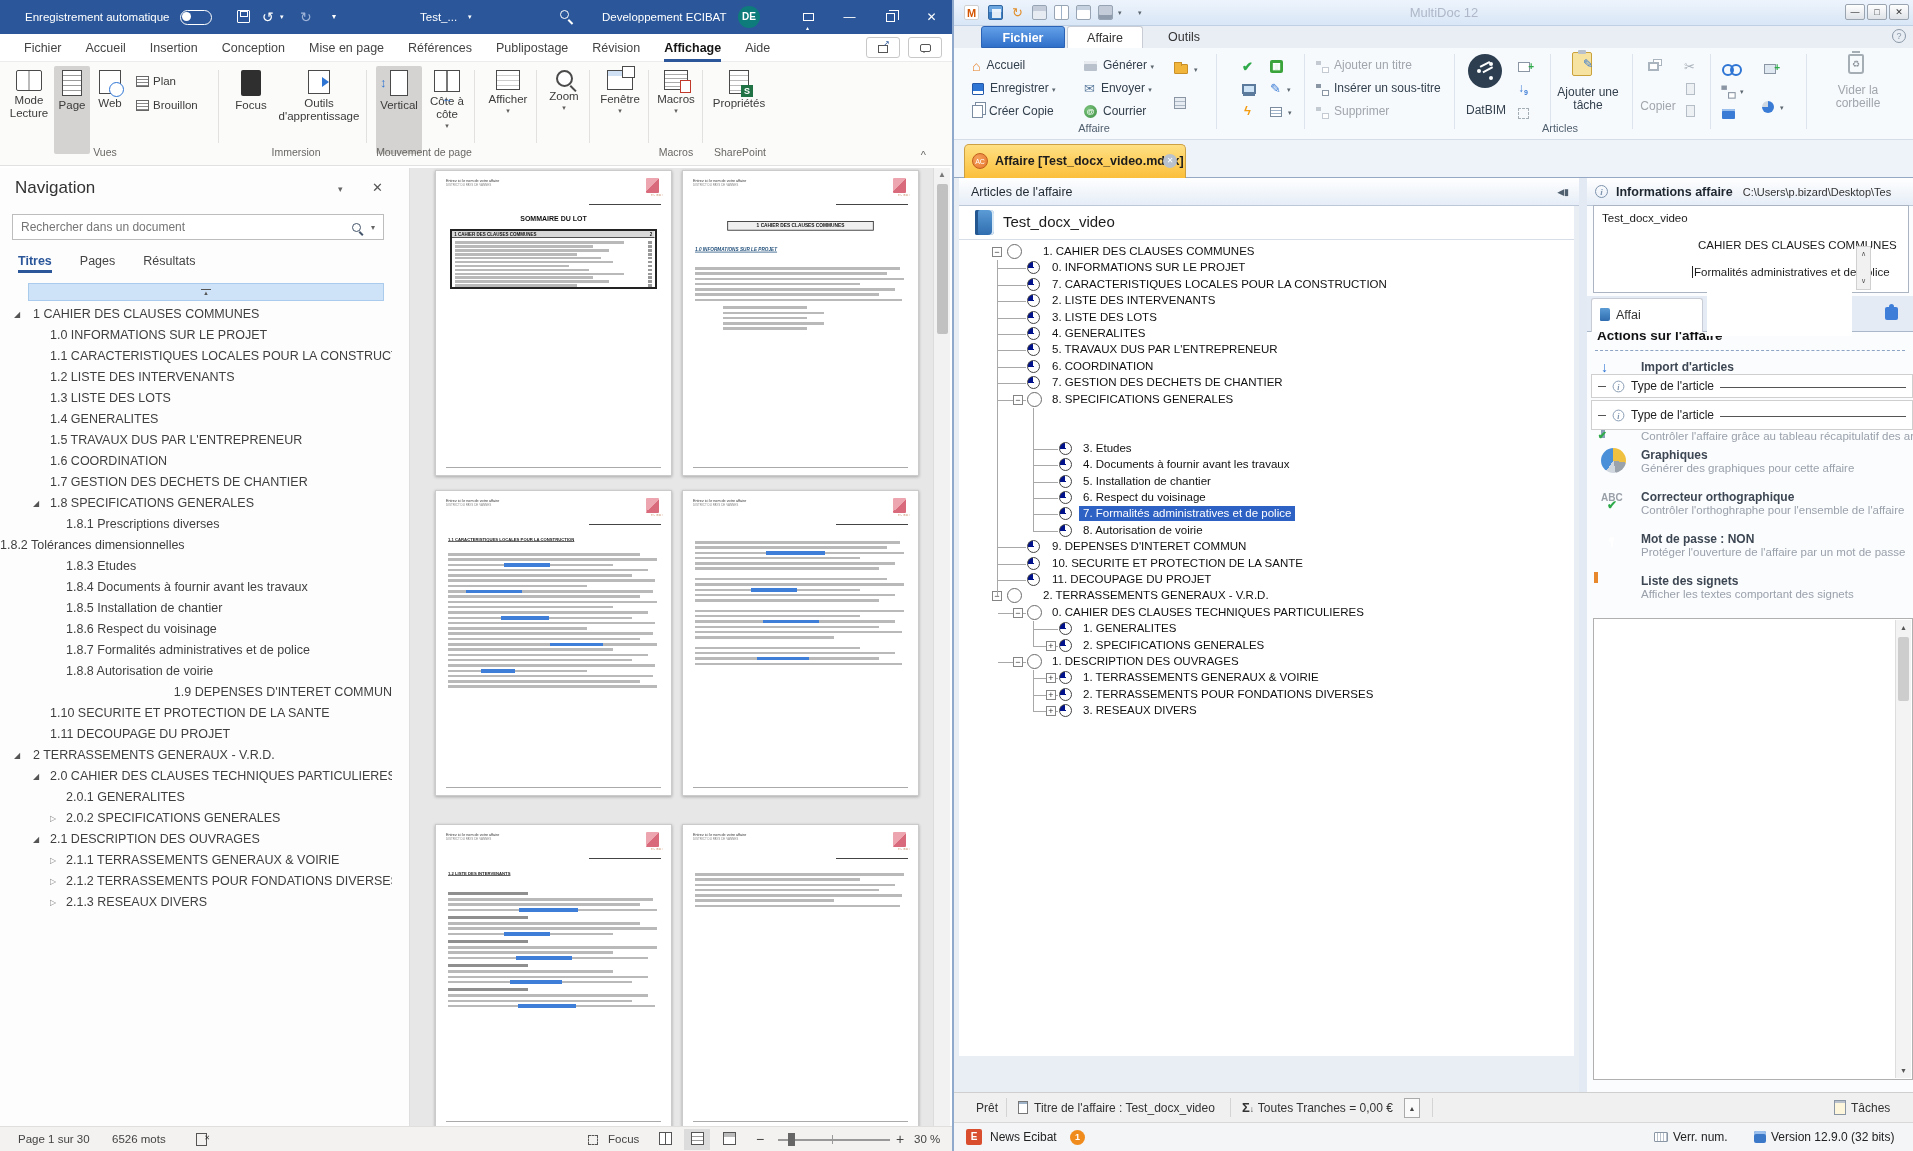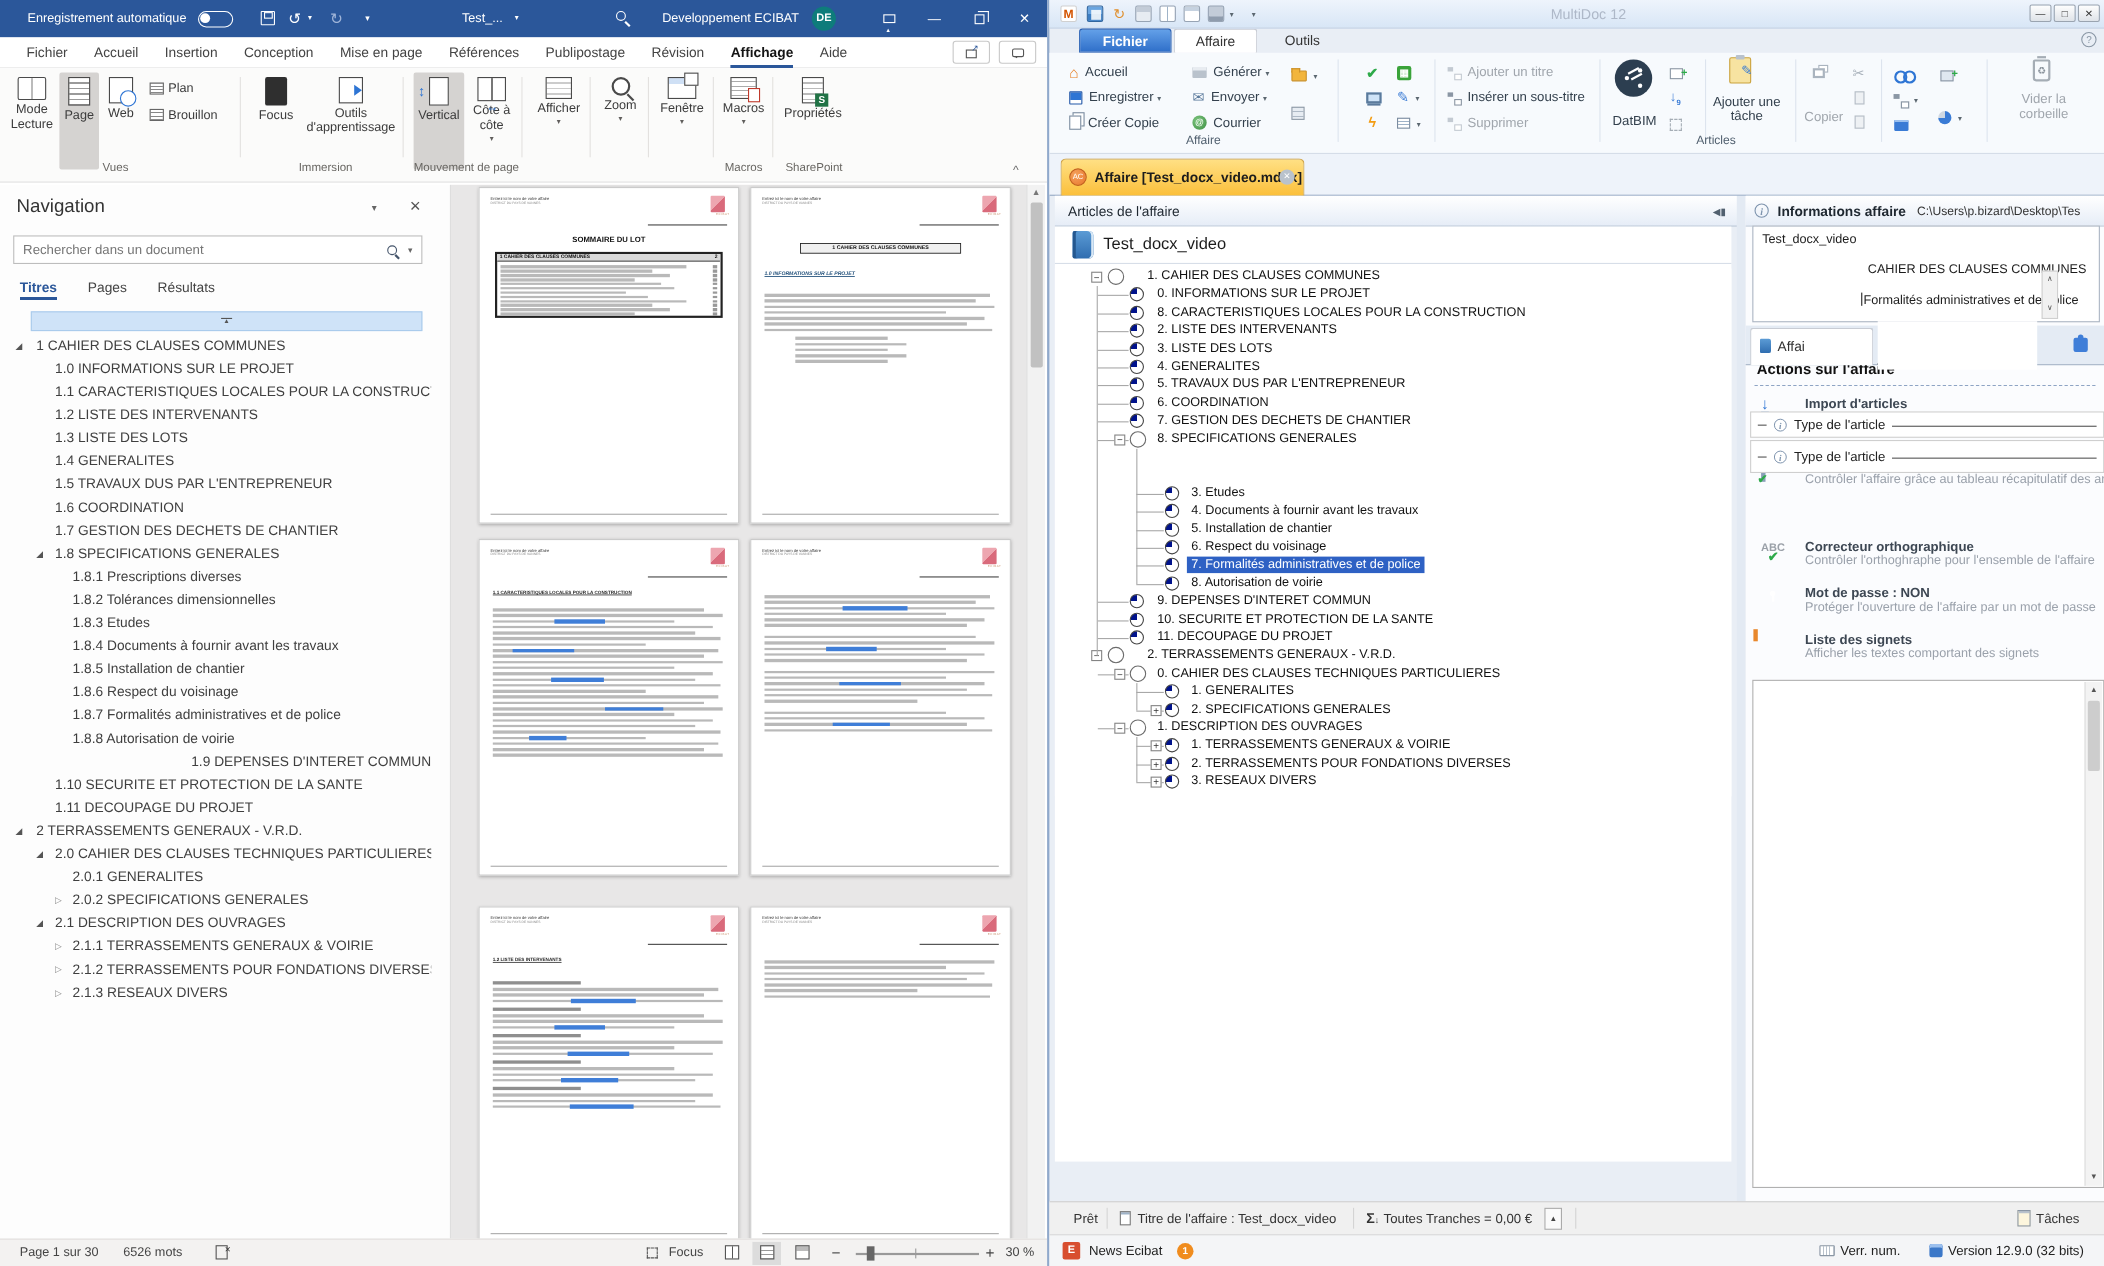--- a/index.html
+++ b/index.html
@@ -422,21 +422,21 @@
           <div class="nav-row" style="padding-left: 50px;"><span>1.0 INFORMATIONS SUR LE PROJET</span></div>
           <div class="nav-row" style="padding-left: 50px;"><span>1.1  CARACTERISTIQUES LOCALES POUR LA CONSTRUCTION</span></div>
           <div class="nav-row" style="padding-left: 50px;"><span>1.2 LISTE DES INTERVENANTS</span></div>
           <div class="nav-row" style="padding-left: 50px;"><span>1.3 LISTE DES LOTS</span></div>
           <div class="nav-row" style="padding-left: 50px;"><span>1.4 GENERALITES</span></div>
           <div class="nav-row" style="padding-left: 50px;"><span>1.5 TRAVAUX DUS PAR L'ENTREPRENEUR</span></div>
           <div class="nav-row" style="padding-left: 50px;"><span>1.6 COORDINATION</span></div>
           <div class="nav-row" style="padding-left: 50px;"><span>1.7 GESTION DES DECHETS DE CHANTIER</span></div>
           <div class="nav-row" style="padding-left: 50px;"><span class="tri" style="left: 33px;">◢</span><span>1.8 SPECIFICATIONS GENERALES</span></div>
           <div class="nav-row" style="padding-left: 66px;"><span>1.8.1 Prescriptions diverses</span></div>
-          <div class="nav-row" style="padding-left: 66px;"><span>1.8.2 Tolérances dimensionnelles</span></div>
+          <div class="nav-row" style=""><span>1.8.2 Tolérances dimensionnelles</span></div>
           <div class="nav-row" style="padding-left: 66px;"><span>1.8.3 Etudes</span></div>
           <div class="nav-row" style="padding-left: 66px;"><span>1.8.4 Documents à fournir avant les travaux</span></div>
           <div class="nav-row" style="padding-left: 66px;"><span>1.8.5 Installation de chantier</span></div>
           <div class="nav-row" style="padding-left: 66px;"><span>1.8.6 Respect du voisinage</span></div>
           <div class="nav-row" style="padding-left: 66px;"><span>1.8.7 Formalités administratives et de police</span></div>
           <div class="nav-row" style="padding-left: 66px;"><span>1.8.8 Autorisation de voirie</span></div>
           <div class="nav-row" style="padding-left: 72px; text-align: right;"><span>1.9 DEPENSES D'INTERET COMMUN</span></div>
           <div class="nav-row" style="padding-left: 50px;"><span>1.10 SECURITE ET PROTECTION DE LA SANTE</span></div>
           <div class="nav-row" style="padding-left: 50px;"><span>1.11 DECOUPAGE DU PROJET</span></div>
           <div class="nav-row" style="padding-left: 33px;"><span class="tri" style="left: 14px;">◢</span><span>2 TERRASSEMENTS GENERAUX - V.R.D.</span></div>
@@ -826,21 +826,21 @@
           <span class="t-txt" style="left: 84px;">1.  CAHIER DES CLAUSES COMMUNES</span>
         </div>
         <div class="t-row" style="top: 16.4px;">
           <span class="t-stub" style="left: 39px; width: 28px;"></span>
           <span class="t-pie" style="left: 68px;"></span>
           <span class="t-txt" style="left: 93px;">0.  INFORMATIONS SUR LE PROJET</span>
         </div>
         <div class="t-row" style="top: 32.8px;">
           <span class="t-stub" style="left: 39px; width: 28px;"></span>
           <span class="t-pie" style="left: 68px;"></span>
-          <span class="t-txt" style="left: 93px;">8.  CARACTERISTIQUES LOCALES POUR LA CONSTRUCTION</span>
+          <span class="t-txt" style="left: 93px;">7.  CARACTERISTIQUES LOCALES POUR LA CONSTRUCTION</span>
         </div>
         <div class="t-row" style="top: 49.2px;">
           <span class="t-stub" style="left: 39px; width: 28px;"></span>
           <span class="t-pie" style="left: 68px;"></span>
           <span class="t-txt" style="left: 93px;">2.  LISTE DES INTERVENANTS</span>
         </div>
         <div class="t-row" style="top: 65.6px;">
           <span class="t-stub" style="left: 39px; width: 28px;"></span>
           <span class="t-pie" style="left: 68px;"></span>
           <span class="t-txt" style="left: 93px;">3.  LISTE DES LOTS</span>
@@ -992,20 +992,25 @@
       </div>
       <div class="overlay-white"></div>
       <div class="act-h">Actions sur l'affaire</div>
       <div class="act-dash"></div>
       <div class="md-actions" id="mdActions">
           <div class="a-row" style="top: 8px; height: 34px;">
             <span class="ai ai-import">↓</span>
             <span class="a-title">Import d'articles</span>
           </div>
           <div class="a-row" style="top: 70px; height: 34px;"><span class="ai ai-monitor"></span><span class="a-desc" style="top: 8px;">Contrôler l'affaire grâce au tableau récapitulatif des ar</span></div>
+          <div class="a-row" style="top: 96px; height: 34px;">
+            <span class="ai ai-pie"></span>
+            <span class="a-title">Graphiques</span>
+            <span class="a-desc">Générer des graphiques pour cette affaire</span>
+          </div>
           <div class="a-row" style="top: 138px; height: 34px;"><span class="ai ai-abc">ABC</span><span class="a-title">Correcteur orthographique</span><span class="a-desc">Contrôler l'orthoghraphe pour l'ensemble de l'affaire</span></div>
           <div class="a-row" style="top: 222px; height: 34px;"><span class="ai ai-bookmark"></span><span class="a-title">Liste des signets</span><span class="a-desc">Afficher les textes comportant des signets</span></div>
           <div class="a-row" style="top: 180px; height: 34px;"><span class="ai ai-lock"></span><span class="a-title">Mot de passe : NON</span><span class="a-desc">Protéger l'ouverture de l'affaire par un mot de passe</span></div>
           <div class="tip" style="top: 22px; height: 24px;">
             <span class="i-ic" style="transform: scale(0.9);">i</span>
             <span class="tip-lbl">Type de l'article</span>
             <span class="rule"></span>
           </div>
           <div class="tip" style="top: 48px; height: 30px;">
             <span class="i-ic" style="transform: scale(0.9);">i</span>

